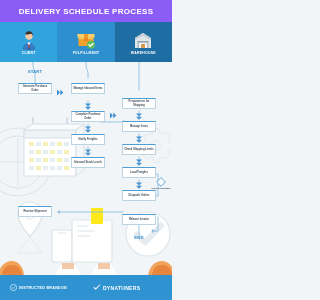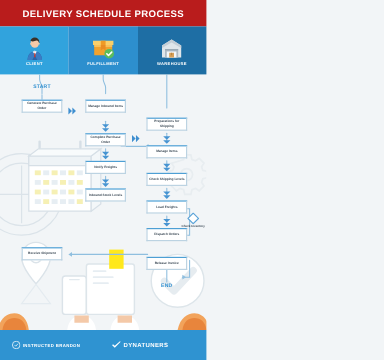--- a/index.html
+++ b/index.html
@@ -7,21 +7,21 @@
   body {
     font-family:"Liberation Sans", sans-serif;
     background:#f2f5f7;
     position:relative;
     overflow:hidden;
   }
 
   
   .title-bar{
     height:22px;
-    background:#b91c1c;
+    background:#8b5cf6;
     display:flex;align-items:center;justify-content:center;
     position:relative;z-index:6;
   }
   .title-bar .t{
     color:#ffffff;font-size:8px;font-weight:bold;letter-spacing:.3px;
     white-space:nowrap;
   }
 
   
   .lanes{ display:flex; height:40px; position:relative; z-index:6; }

